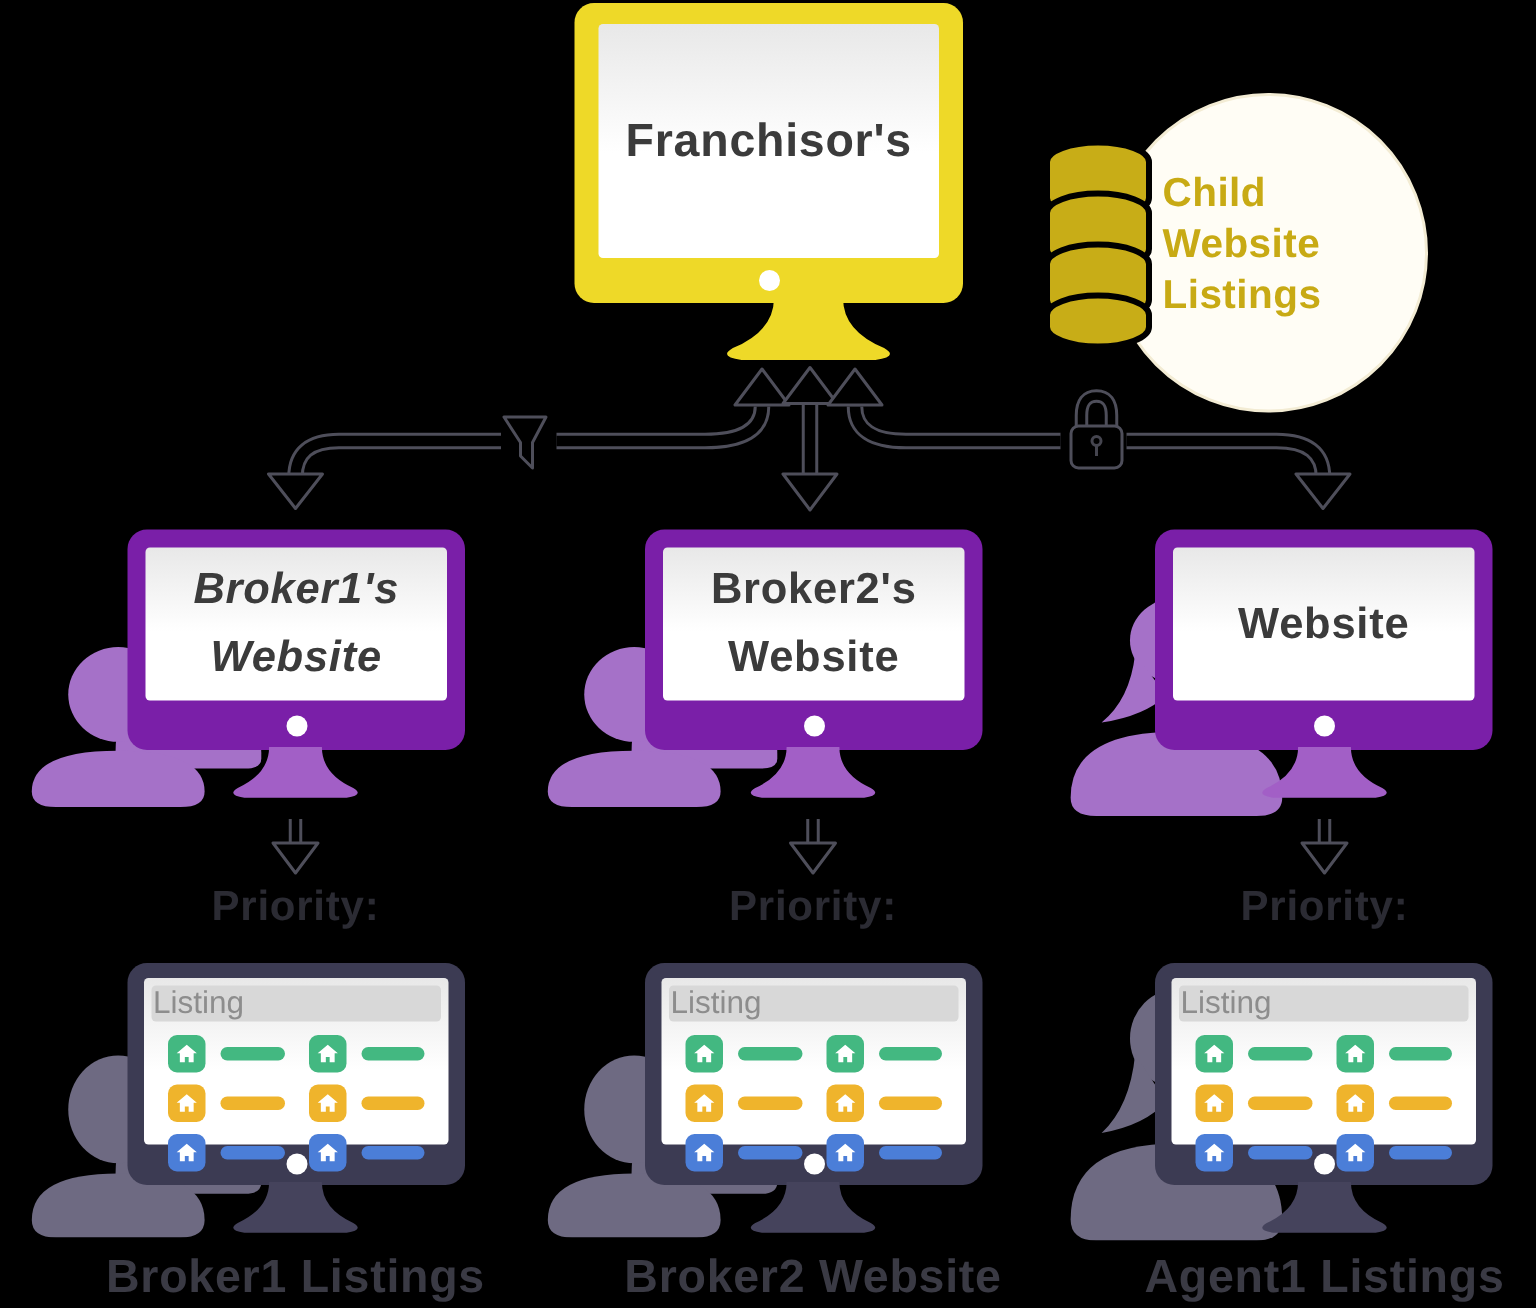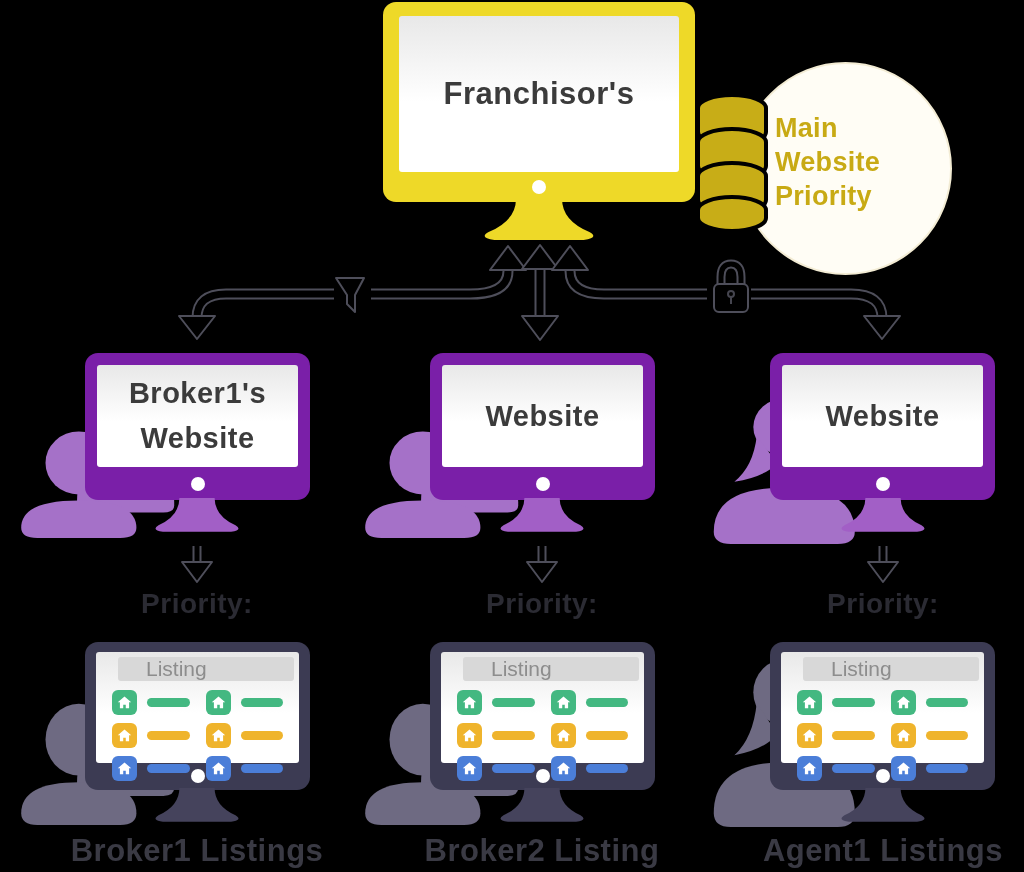--- a/index.html
+++ b/index.html
@@ -29,22 +29,22 @@
   .bottom-label { position:absolute; width:320px; text-align:center; font-size:31px; font-weight:bold;
                   color:#3a3a44; letter-spacing:.5px; }
 
   
   .gen-circle { position:absolute; left:739px; top:62px; width:213px; height:213px;
                 border-radius:50%; background:#fffdf5; border:2px solid #f3ecd4; z-index:1; }
   .db-stack { position:absolute; left:694px; top:92px; z-index:5; }
 
   
   .listing-screen { justify-content:flex-start; align-items:stretch; }
-  .listing-header { margin:5px 5px 0 22px; height:30px; background:#d8d8d8; border-radius:3px;
-                    display:flex; align-items:center; padding-left:28px;
+  .listing-header { margin:5px 5px 0 5px; height:30px; background:#d8d8d8; border-radius:3px;
+                    display:flex; align-items:center; padding-left:1px;
                     font-size:21px; color:#8d8d8d;text-align:right; }
   .listing-grid { display:grid; grid-template-columns:1fr 1fr; column-gap:16px; row-gap:8px;
                   padding:9px 16px 0 16px; }
   .listing-item { display:flex; align-items:center; gap:10px; }
   .house-badge { width:25px; height:25px; border-radius:6px; display:flex;
                  align-items:center; justify-content:center; flex:none; }
   .house-badge svg { width:17px; height:17px; display:block; }
   .listing-bar { height:9px; border-radius:4.5px; flex:1; }
 
   
@@ -61,34 +61,34 @@
   .sm-inner { fill:none; stroke:#000; stroke-width:5; }
   .head { fill:#000; stroke:#4e4e5a; stroke-width:2; stroke-linejoin:round; }
 </style>
 </head>
 <body style="background: rgb(0, 0, 0);">
 
 <div id="canvas">
 
   <div class="gen-circle"></div>
   <div class="gen-text">
-    <div>Main</div>
+    <div>Child</div>
     <div>Website</div>
-    <div>Priority</div>
+    <div>Listings</div>
   </div>
   <svg class="db-stack" width="76" height="154" viewBox="0 0 76 154">
     <g fill="#c8ad17" stroke="#000" stroke-width="4">
       <path d="M4,16 A34,13 0 0 1 72,16 L72,40 A34,13 0 0 1 4,40 Z"></path>
       <path d="M4,64 A34,13 0 0 1 72,64 L72,88 A34,13 0 0 1 4,88 Z" transform="translate(0,-14)"></path>
       <path d="M4,112 A34,13 0 0 1 72,112 L72,136 A34,13 0 0 1 4,136 Z" transform="translate(0,-28)"></path>
       <path d="M4,160 A34,13 0 0 1 72,160 L72,168 A34,13 0 0 1 4,168 Z" transform="translate(0,-42)"></path>
     </g>
   </svg>
 
-  <div class="bezel yellow z3" style="left:383px; top:2px; width:312px; height:200px;">
+  <div class="bezel yellow z3" style="left:383px; top:2px; width:259px; height:200px;">
     <div class="screen" style="left:16px; right:16px; top:14px; bottom:30px;">
       <div class="main-title">Franchisor's</div>
     </div>
     <div class="cam" style="bottom:8px;"></div>
   </div>
   <svg class="stand z2" style="left:467px; top:199px;" width="144" height="46" viewBox="0 0 200 64" preserveAspectRatio="none">
     <path d="M68,0 H132 Q132,30 170,46 Q184,54 162,57 H38 Q16,54 30,46 Q68,30 68,0 Z" fill="#eed928"></path>
   </svg>
 
   <svg id="arrows" width="1024" height="872" viewBox="0 0 1024 872">
@@ -153,21 +153,21 @@
 
   <div class="people bright" style="left:14px; top:393px; width:180px; height:145px;">
     <svg viewBox="0 0 200 170" preserveAspectRatio="none" fill="currentColor">
       <circle cx="124" cy="32" r="30"></circle>
       <path d="M70,128 Q70,70 124,70 Q178,70 178,128 L178,132 Q178,140 166,140 L82,140 Q70,140 70,128 Z"></path>
       <circle cx="72" cy="82" r="37"></circle>
       <path d="M8,158 Q8,126 72,126 Q136,126 136,158 Q136,170 118,170 L26,170 Q8,170 8,158 Z"></path>
     </svg>
   </div>
   <div class="bezel purple z2" style="left:85px; top:353px; width:225px; height:147px;">
-    <div class="screen" style="left:12px; right:12px; top:12px; bottom:33px;">
+    <div class="screen" style="left:12px; right:12px; top:12px; bottom:33px;font-style:italic;">
       <div class="site-title">Broker1's</div>
       <div class="site-title">Website</div>
     </div>
     <div class="cam" style="bottom:9px;"></div>
   </div>
   <svg class="stand z2" style="left:142px; top:498px;" width="110" height="38" viewBox="0 0 200 64" preserveAspectRatio="none">
     <path d="M68,0 H132 Q132,30 170,46 Q184,54 162,57 H38 Q16,54 30,46 Q68,30 68,0 Z" fill="#a25fc6"></path>
   </svg>
   <div class="priority" style="left:67px; top:588px;">Priority:</div>
 
@@ -243,20 +243,21 @@
   <div class="people bright" style="left:358px; top:393px; width:180px; height:145px;">
     <svg viewBox="0 0 200 170" preserveAspectRatio="none" fill="currentColor">
       <circle cx="124" cy="32" r="30"></circle>
       <path d="M70,128 Q70,70 124,70 Q178,70 178,128 L178,132 Q178,140 166,140 L82,140 Q70,140 70,128 Z"></path>
       <circle cx="72" cy="82" r="37"></circle>
       <path d="M8,158 Q8,126 72,126 Q136,126 136,158 Q136,170 118,170 L26,170 Q8,170 8,158 Z"></path>
     </svg>
   </div>
   <div class="bezel purple z2" style="left:430px; top:353px; width:225px; height:147px;">
     <div class="screen" style="left:12px; right:12px; top:12px; bottom:33px;">
+      <div class="site-title">Broker2's</div>
       <div class="site-title">Website</div>
     </div>
     <div class="cam" style="bottom:9px;"></div>
   </div>
   <svg class="stand z2" style="left:487px; top:498px;" width="110" height="38" viewBox="0 0 200 64" preserveAspectRatio="none">
     <path d="M68,0 H132 Q132,30 170,46 Q184,54 162,57 H38 Q16,54 30,46 Q68,30 68,0 Z" fill="#a25fc6"></path>
   </svg>
   <div class="priority" style="left:412px; top:588px;">Priority:</div>
 
   <div class="people muted" style="left:358px; top:660px; width:180px; height:165px;">
@@ -319,21 +320,21 @@
             </span>
             <span class="listing-bar" style="background: rgb(75, 126, 216);"></span>
           </div>
         </div>
     </div>
     <div class="cam" style="bottom:7px;"></div>
   </div>
   <svg class="stand z2" style="left:487px; top:788px;" width="110" height="38" viewBox="0 0 200 64" preserveAspectRatio="none">
     <path d="M68,0 H132 Q132,30 170,46 Q184,54 162,57 H38 Q16,54 30,46 Q68,30 68,0 Z" fill="#45435c"></path>
   </svg>
-  <div class="bottom-label" style="left:382px; top:833px;">Broker2 Listing</div>
+  <div class="bottom-label" style="left:382px; top:833px;">Broker2 Website</div>
 
   <div class="people bright" style="left:700px; top:392px; width:172px; height:152px;">
     <svg viewBox="0 0 200 200" preserveAspectRatio="none" fill="currentColor">
       <circle cx="100" cy="46" r="38"></circle>
       <path d="M66,58 Q62,98 40,118 Q74,112 90,94 Z"></path>
       <path d="M16,184 Q16,126 98,126 Q180,126 180,184 Q180,200 160,200 L36,200 Q16,200 16,184 Z"></path>
     </svg>
   </div>
   <div class="bezel purple z2" style="left:770px; top:353px; width:225px; height:147px;">
     <div class="screen" style="left:12px; right:12px; top:12px; bottom:33px;">

